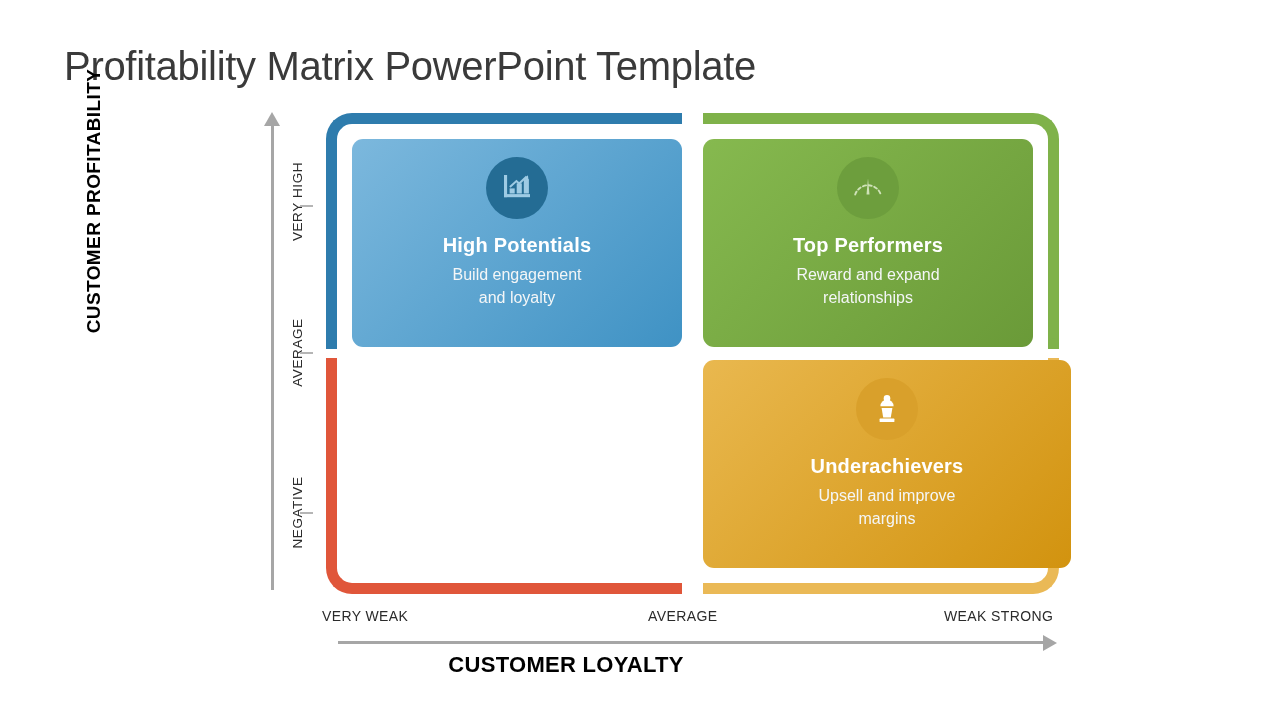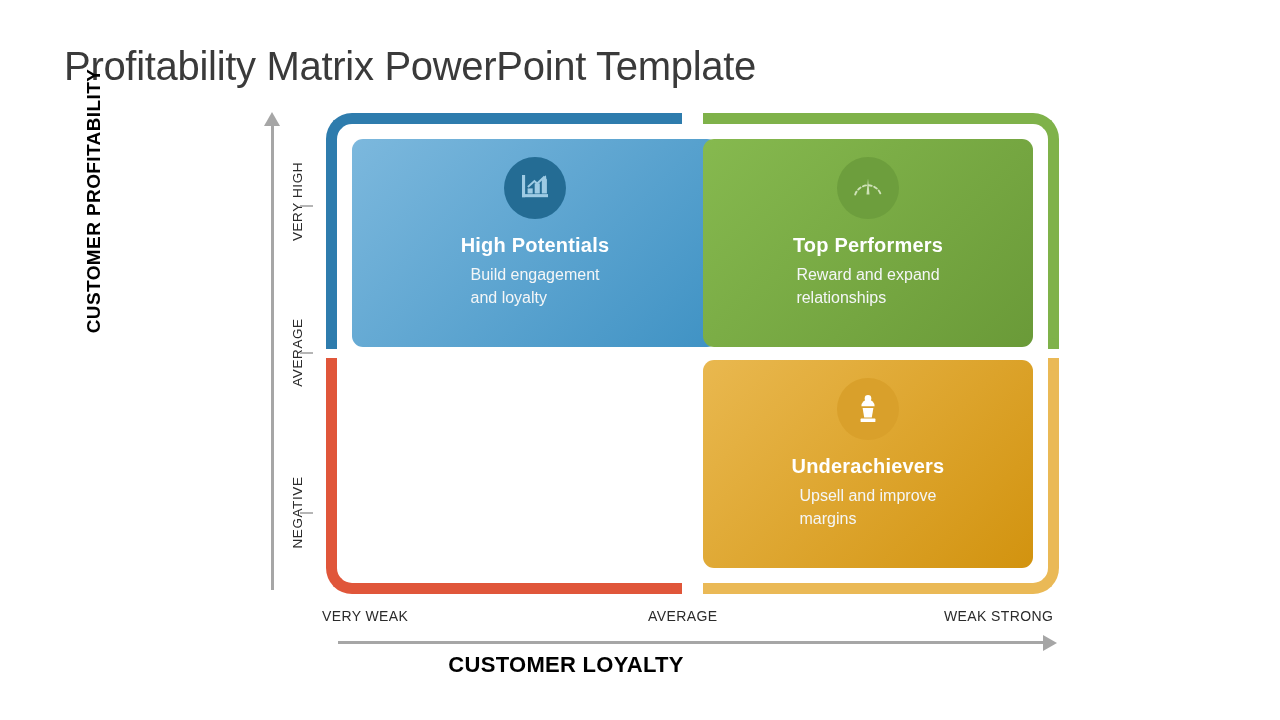--- a/index.html
+++ b/index.html
@@ -237,20 +237,21 @@
     color: #ffffff;
     letter-spacing: 0.2px;
     text-align: center;
     line-height: 1.15;
   }
   .card-desc {
     margin-top: 7px;
     font-size: 16px;
     font-weight: 400;
     color: #f4f6f7;
+    text-align: center;
     line-height: 1.42;
     max-width: 260px;
   }
 </style>
 </head>
 <body>
 
 <div id="slide">
 
   <div id="page-title">Profitability Matrix PowerPoint Template</div>
@@ -266,21 +267,21 @@
   <div class="y-tick-mark" style="top:205px"></div>
   <div class="y-tick-mark" style="top:352px"></div>
   <div class="y-tick-mark" style="top:512px"></div>
 
   <div id="matrix">
 
     <div class="quadrant q-tl">
       <div class="bracket" style="border-left-color: rgb(46, 124, 173); border-top-color: rgb(46, 124, 173);"></div>
       <div class="cap" style="left: 346px; top: 1px; background: rgb(46, 124, 173);"></div>
       <div class="cap" style="left: 1px; top: 226px; background: rgb(46, 124, 173);"></div>
-      <div class="card" style="background: linear-gradient(135deg, rgb(124, 184, 221) 0%, rgb(63, 146, 196) 100%); padding-left: 36px;">
+      <div class="card" style="background: linear-gradient(135deg, rgb(124, 184, 221) 0%, rgb(63, 146, 196) 100%);">
         <div class="card-inner">
           <div class="icon-circle" style="background: rgb(36, 108, 148);">
             <svg width="34" height="34" viewBox="0 0 34 34">
               <g fill="#9ecbe4">
                 <rect x="4" y="4" width="3.1" height="22.2"></rect>
                 <rect x="4" y="23.1" width="26" height="3.1"></rect>
                 <rect x="9.6" y="17.4" width="5.1" height="5.1"></rect>
                 <rect x="16.7" y="12.4" width="5.1" height="10.1"></rect>
                 <rect x="23.8" y="8.2" width="5.1" height="14.3"></rect>
                 <path d="M9.9 16.1 L16.4 10.1 L19.2 12.6 L26.6 5.6" stroke="#9ecbe4" stroke-width="2.0" fill="none"></path>
@@ -317,21 +318,21 @@
     <div class="quadrant q-bl">
       <div class="bracket" style="border-left-color: rgb(224, 86, 58); border-bottom-color: rgb(224, 86, 58);"></div>
       <div class="cap" style="left: 1px; top: 6px; background: rgb(224, 86, 58);"></div>
       <div class="cap" style="left: 346px; top: 229px; background: rgb(224, 86, 58);"></div>
     </div>
 
     <div class="quadrant q-br">
       <div class="bracket" style="border-right-color: rgb(234, 185, 86); border-bottom-color: rgb(234, 185, 86);"></div>
       <div class="cap" style="left: 355px; top: 6px; background: rgb(234, 185, 86);"></div>
       <div class="cap" style="left: 10px; top: 229px; background: rgb(234, 185, 86);"></div>
-      <div class="card" style="background: linear-gradient(135deg, rgb(233, 184, 79) 0%, rgb(210, 147, 15) 100%);">
+      <div class="card" style="background: linear-gradient(135deg, rgb(233, 184, 79) 0%, rgb(210, 147, 15) 100%); padding-left: 38px;">
         <div class="card-inner">
           <div class="icon-circle" style="background: rgb(217, 160, 43);">
             <svg width="34" height="34" viewBox="0 0 34 34">
               <g fill="#ffffff">
                 <circle cx="17" cy="6.4" r="3.3"></circle>
                 <path d="M10.4 14.2 a6.6 6.6 0 0 1 13.2 0 z"></path>
                 <path d="M11.6 16.0 h10.8 l-1.6 9.6 h-7.6 z"></path>
                 <rect x="9.6" y="26.6" width="14.8" height="3.4" rx="0.6"></rect>
               </g>
             </svg>

